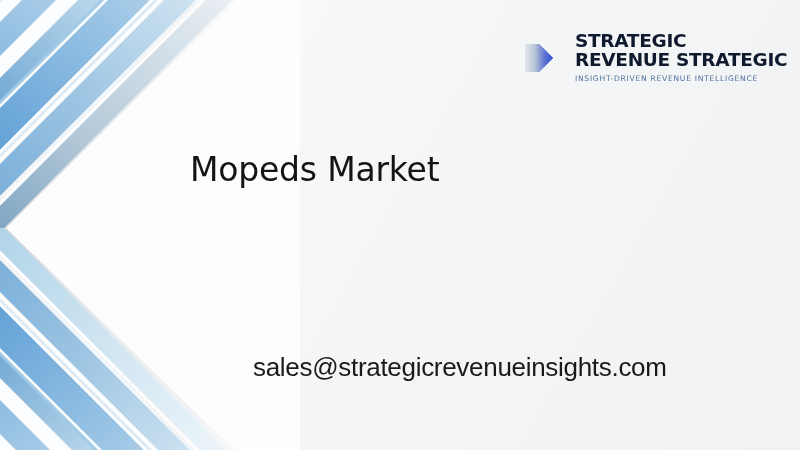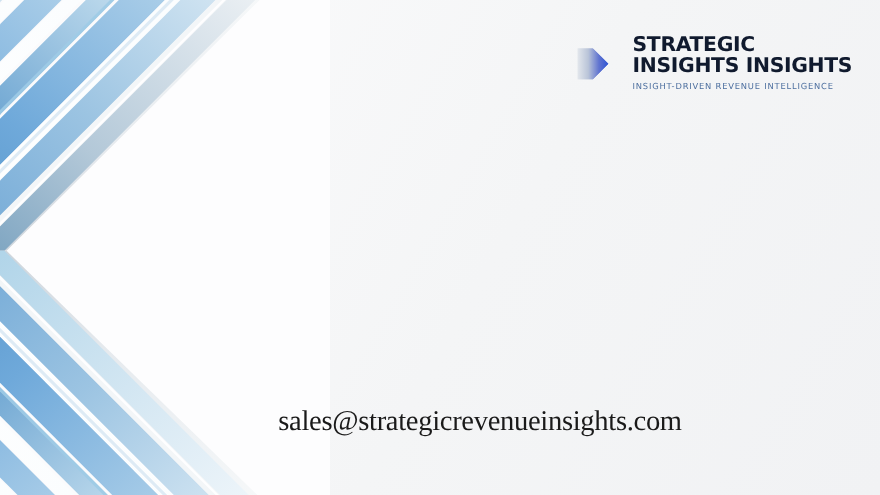--- a/index.html
+++ b/index.html
@@ -89,22 +89,22 @@
     font-weight: normal;
     color: #141414;
     letter-spacing: -0.2px;
     white-space: nowrap;
   }
 
   
   .email {
     position: absolute;
     left: 253px;
-    top: 368px;
-    font-family: Liberation Serif, serif;
+    top: 352px;
+    font-family: Liberation Sans, sans-serif;
     font-size: 26px;
     font-weight: normal;
     color: #1a1a1a;
     letter-spacing: -0.3px;
     white-space: nowrap;
   }
 </style>
 </head>
 <body>
 
@@ -218,21 +218,22 @@
             <stop offset="70%" stop-color="#5f73d0"></stop>
             <stop offset="100%" stop-color="#2f55d4"></stop>
           </linearGradient>
         </defs>
         <path d="M4 11 L4 39 L18 39 L32 25 L18 11 Z" fill="url(#gMark)"></path>
         <path d="M4 11 L18 11 L32 25 L18 39 L4 39 L18 25 Z" fill="url(#gMark)"></path>
       </svg>
     </div>
     <div class="logo-text">
       <div class="logo-line1">STRATEGIC</div>
-      <div class="logo-line2">INSIGHTS INSIGHTS</div>
+      <div class="logo-line2">REVENUE STRATEGIC</div>
       <div class="logo-tagline">INSIGHT-DRIVEN REVENUE INTELLIGENCE</div>
     </div>
   </div>
 
+  <div class="title">Mopeds Market</div>
 
   <div class="email">sales@strategicrevenueinsights.com</div>
 
 </div>
 
 </body></html>

